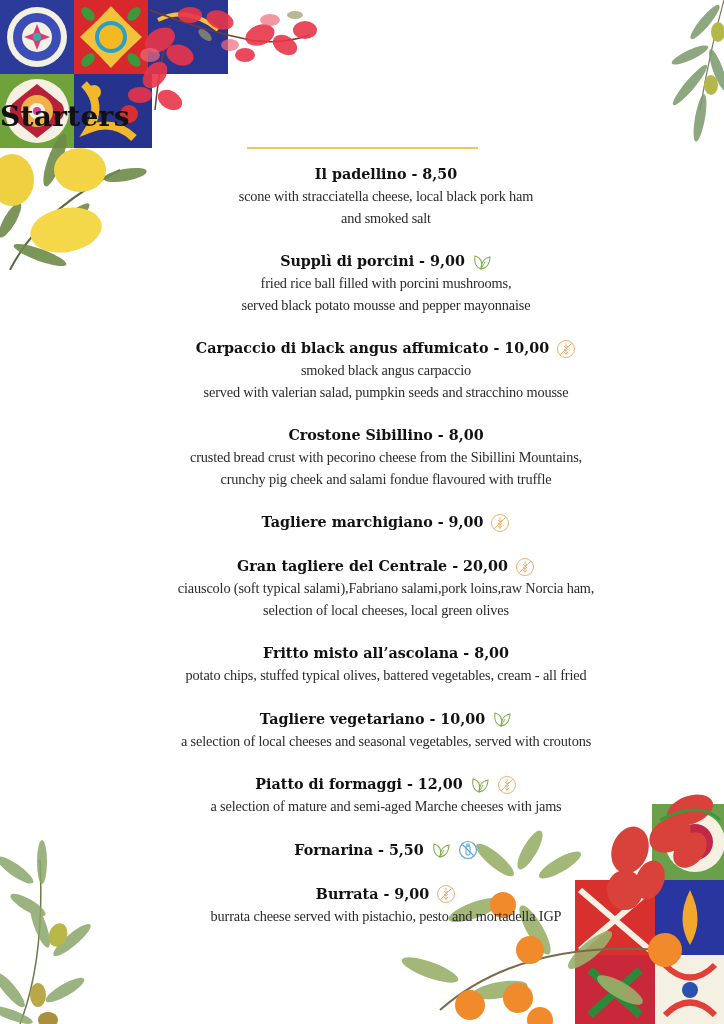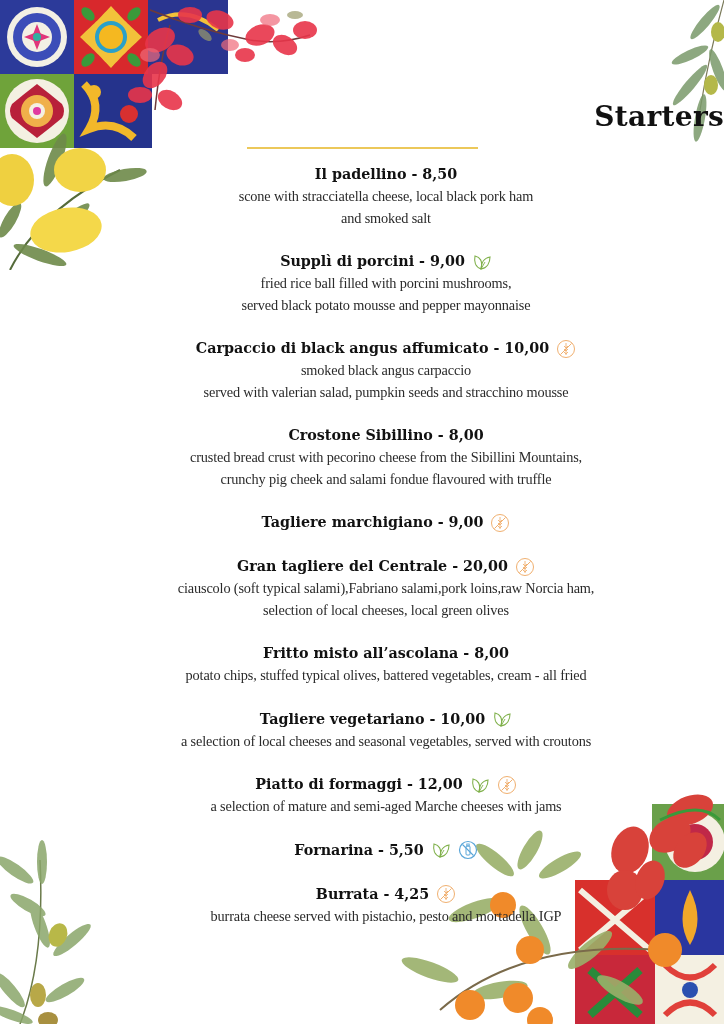--- a/index.html
+++ b/index.html
@@ -9,21 +9,21 @@
     font-family: "DejaVu Serif", "Liberation Serif", serif;
     color: #1e1e1e;
   }
   .deco { position: absolute; }
   
   .tiles-tl { left: 0; top: 0; width: 152px; height: 150px; }
   .tile { position: absolute; width: 74px; height: 74px; overflow: hidden; }
   .tile svg { width: 100%; height: 100%; display: block; }
 
   .title {
-    position: absolute; top: 100px; left: 0; width: 724px; text-align: right;
+    position: absolute; top: 100px; left: 0; width: 724px; text-align: left;
     font-family: "DejaVu Serif", serif; font-weight: bold; font-size: 28px;
     letter-spacing: 0.3px; color: #111;
   }
   .title-rule {
     position: absolute; top: 147px; left: 247px; width: 231px; height: 2px;
     background: #ecc85a;
   }
   .menu {
     position: absolute; top: 163px; left: 0; width: 724px; text-align: center; padding-left: 24px;
   }
@@ -307,21 +307,21 @@
   <span class="badge">
     <svg viewBox="0 0 20 20">
             <circle cx="10" cy="10" r="8.5" fill="none" stroke="#5aa6d8" stroke-width="1.2"></circle>
             <rect x="8" y="6" width="4" height="9" rx="1" fill="none" stroke="#5aa6d8" stroke-width="1"></rect>
             <rect x="8.8" y="4" width="2.4" height="2" fill="none" stroke="#5aa6d8" stroke-width="0.9"></rect>
             <path d="M4.5 4.5 L15.5 15.5" stroke="#5aa6d8" stroke-width="1.1"></path>
           </svg>
   </span>
 </div></div>
     <div class="item"><div class="item-head">
-        <span>Burrata - 4,25</span>
+        <span>Burrata - 9,00</span>
   <span class="badge">
     <svg viewBox="0 0 20 20">
             <circle cx="10" cy="10" r="8.5" fill="none" stroke="#f0b070" stroke-width="1"></circle>
             <path d="M10 4 L10 16 M8 7 L10 9 L12 7 M8 10 L10 12 L12 10 M8 13 L10 15 L12 13" fill="none" stroke="#f0b070" stroke-width="0.9"></path>
             <path d="M4.5 15.5 L15.5 4.5" stroke="#f0b070" stroke-width="1"></path>
           </svg>
   </span>
 </div><div class="item-desc">burrata cheese served with pistachio, pesto and mortadella IGP</div></div>
   </div>
 

